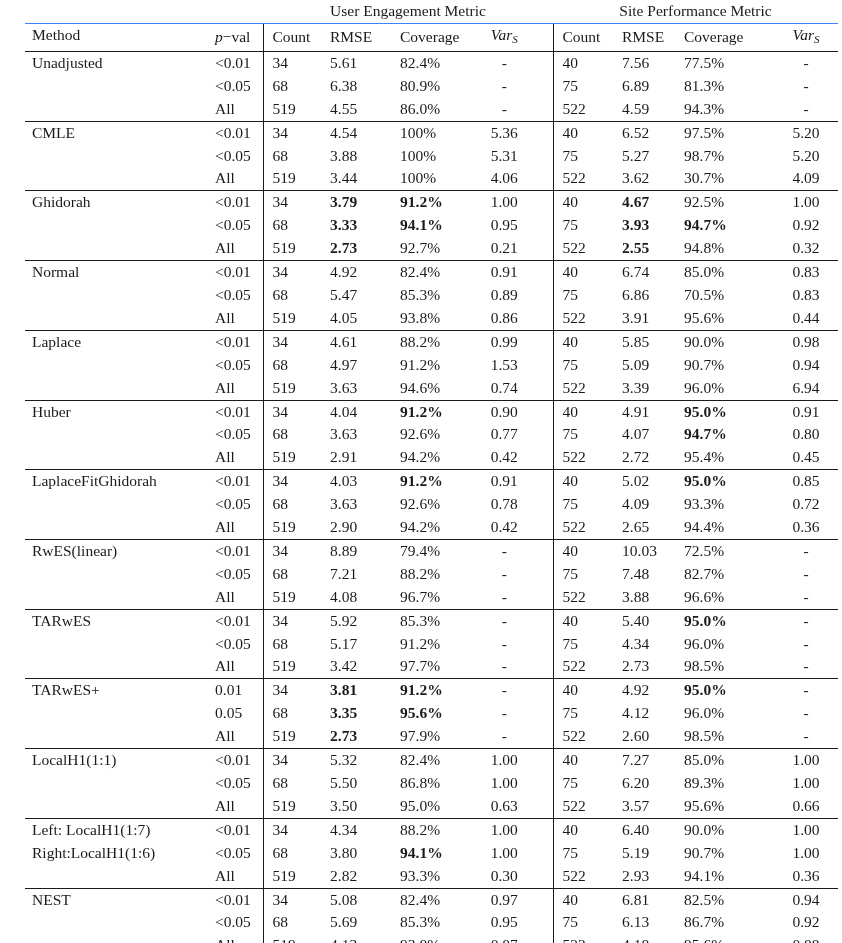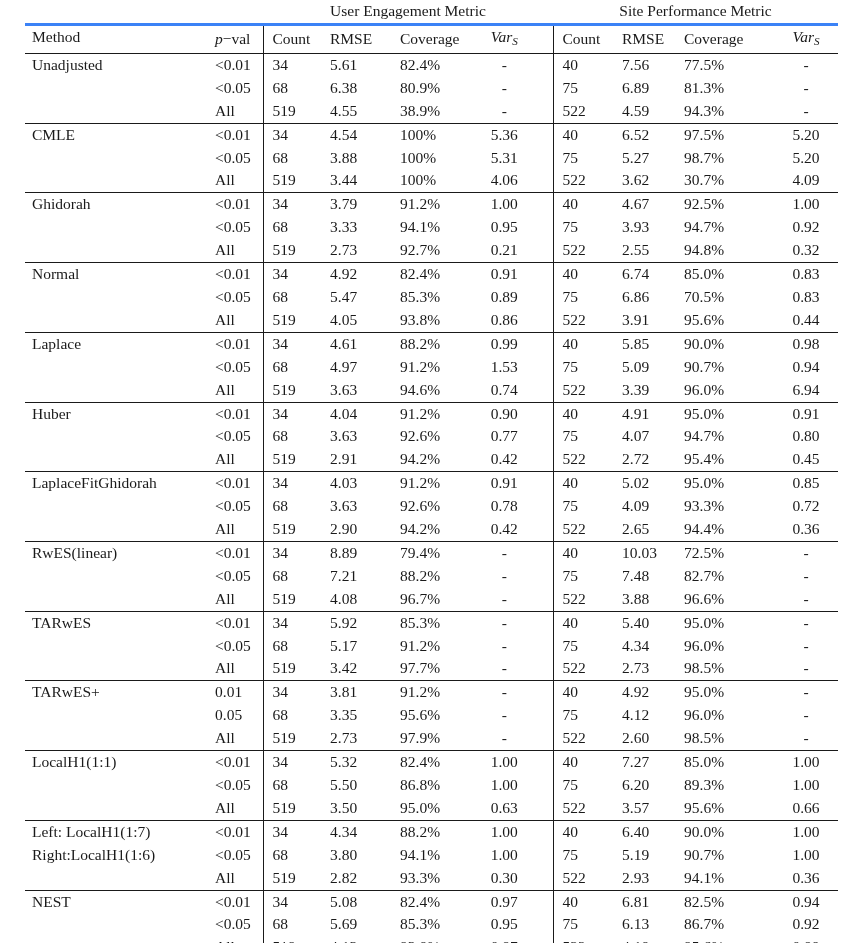--- a/index.html
+++ b/index.html
@@ -33,38 +33,38 @@
 
   th, td {
     padding: 0;
     font-weight: normal;
     text-align: left;
     vertical-align: middle;
     white-space: nowrap;
   }
   thead tr.group-header-row th {
     height: 22px;
-    border-bottom: 3px solid #3b82f6;
+    border-bottom: 1px solid #3b82f6;
   }
   thead tr.col-header-row th {
     height: 21px;
     border-bottom: 1px solid #1a1a1a;
     font-family: Liberation Serif, serif;
   }
   .ghdr { text-align: center; }
   tbody td, thead th { line-height: 22.9px; }
   tbody td { height: 22.9px; }
 
   .cell-method { padding-left: 7px; vertical-align: top; }
   .mline { height: 22.9px; line-height: 22.9px; }
   .cell-count { padding-left: 9px; }
   .vl { border-left: 1px solid #1a1a1a; }
   .cell-vars { text-align: center; }
   .vars-uem { padding-right: 24px; }
-  .b { font-weight: normal; }
+  .b { font-weight: bold; }
   tr.group-start td { border-top: 1px solid #1a1a1a; }
   i.sub {
     font-size: 0.72em;
     vertical-align: -0.28em;
   }
 </style>
 </head>
 <body>
 
 <table class="results">
@@ -122,21 +122,21 @@
         <td class="cell-vars vars-uem">-</td>
         <td class="cell-count vl">75</td>
         <td class="">6.89</td>
         <td class="">81.3%</td>
         <td class="cell-vars">-</td>
       </tr>
       <tr>
         <td>All</td>
         <td class="cell-count vl">519</td>
         <td class="">4.55</td>
-        <td class="">38.9%</td>
+        <td class="">86.0%</td>
         <td class="cell-vars vars-uem">-</td>
         <td class="cell-count vl">522</td>
         <td class="">4.59</td>
         <td class="">94.3%</td>
         <td class="cell-vars">-</td>
       </tr>
       <tr class="group-start">
         <td rowspan="3" class="cell-method">
           <div class="mline">CMLE</div>
         </td>

